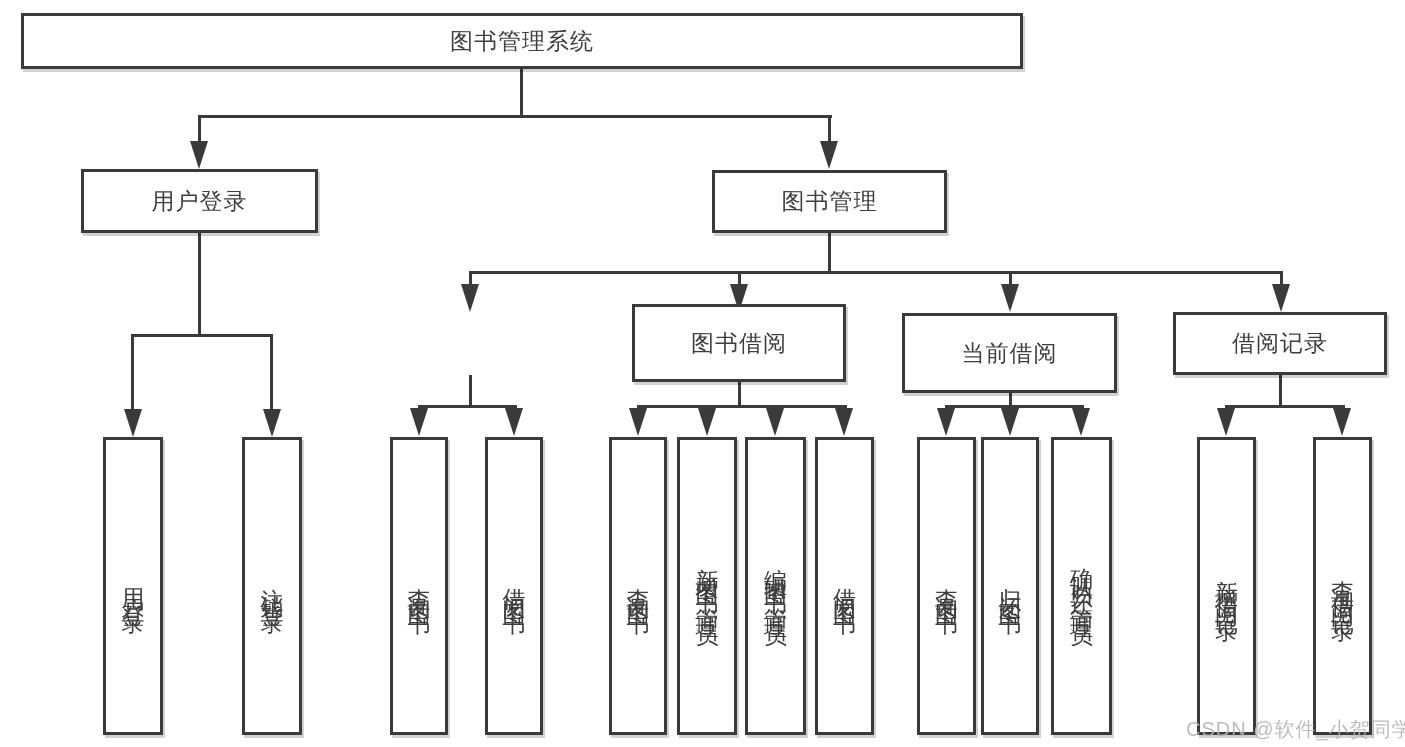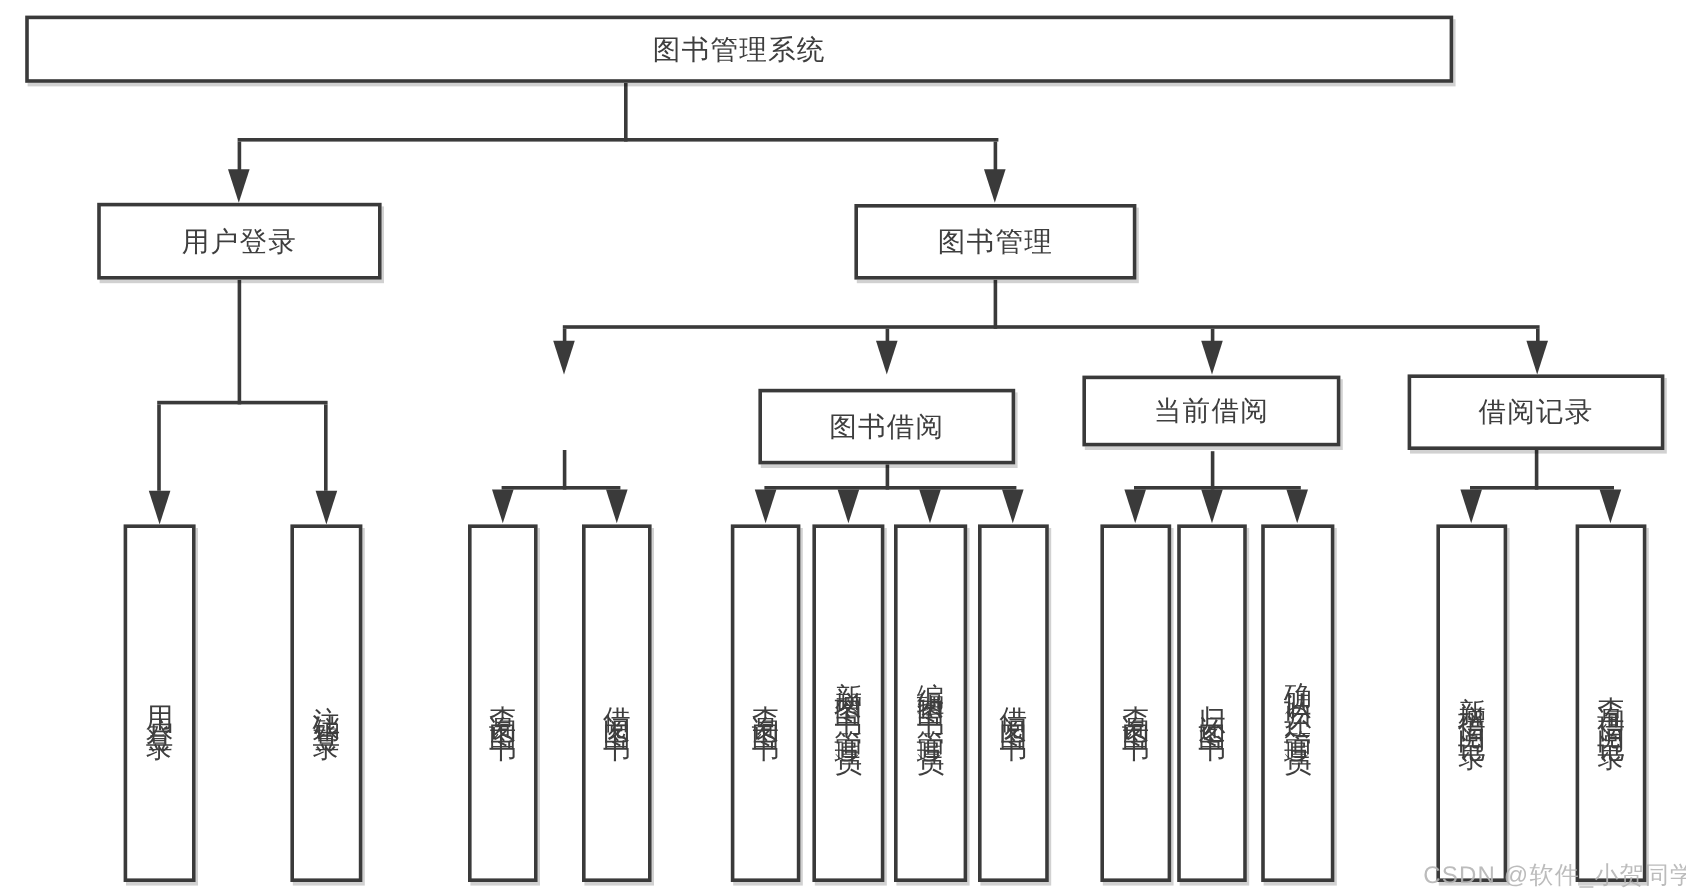--- a/index.html
+++ b/index.html
@@ -73,38 +73,38 @@
     white-space:nowrap;
     z-index:3;
     letter-spacing:1px;
   }
 </style>
 </head>
 <body>
 
 <div class="canvas">
 
-  <div class="hbox" style="left:21px;top:13px;width:1190px;height:56px">
+  <div class="hbox" style="left:21px;top:13px;width:1002px;height:56px">
     <span>图书管理系统</span>
   </div>
 
   <div class="hbox" style="left:81px;top:169px;width:237px;height:64px">
     <span>用户登录</span>
   </div>
 
   <div class="hbox" style="left:712px;top:170px;width:235px;height:63px">
     <span>图书管理</span>
   </div>
 
 
-  <div class="hbox" style="left:632px;top:324px;width:214px;height:63px">
+  <div class="hbox" style="left:632px;top:304px;width:214px;height:78px">
     <span>图书借阅</span>
   </div>
 
-  <div class="hbox" style="left:902px;top:313px;width:215px;height:59px">
+  <div class="hbox" style="left:902px;top:313px;width:215px;height:80px">
     <span>当前借阅</span>
   </div>
 
   <div class="hbox" style="left:1173px;top:312px;width:214px;height:63px">
     <span>借阅记录</span>
   </div>
 
   <div class="vbox" style="left:103px;width:60px">
     <span>用户登录</span>
   </div>

